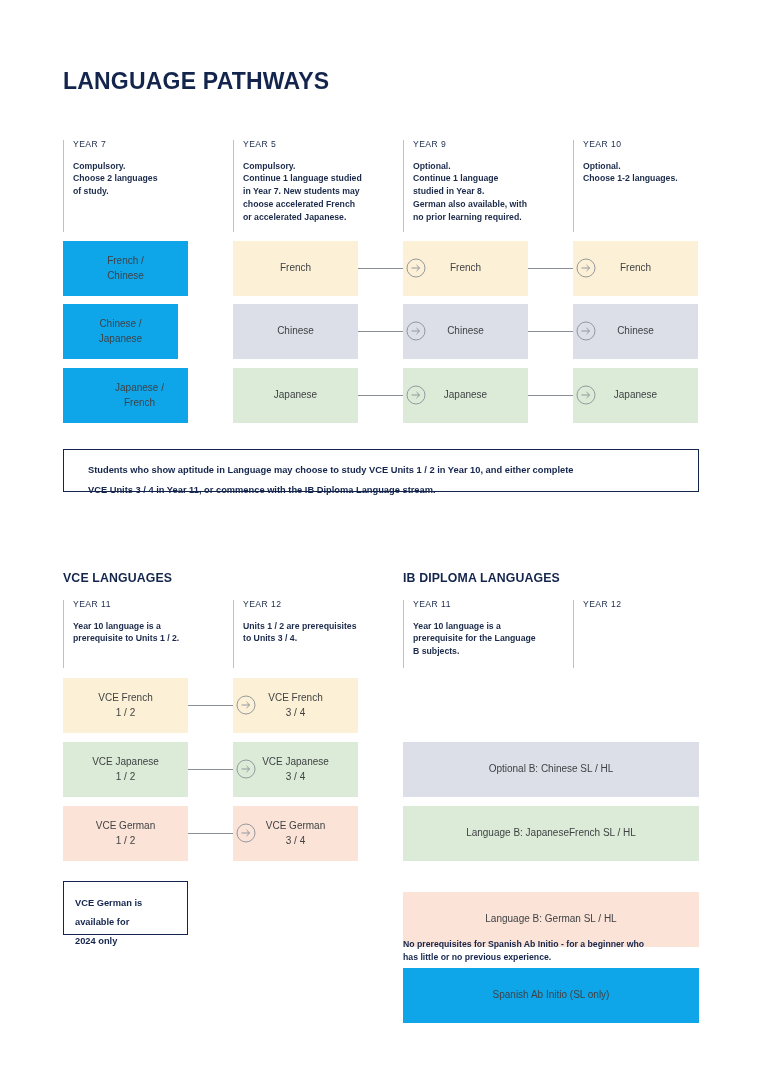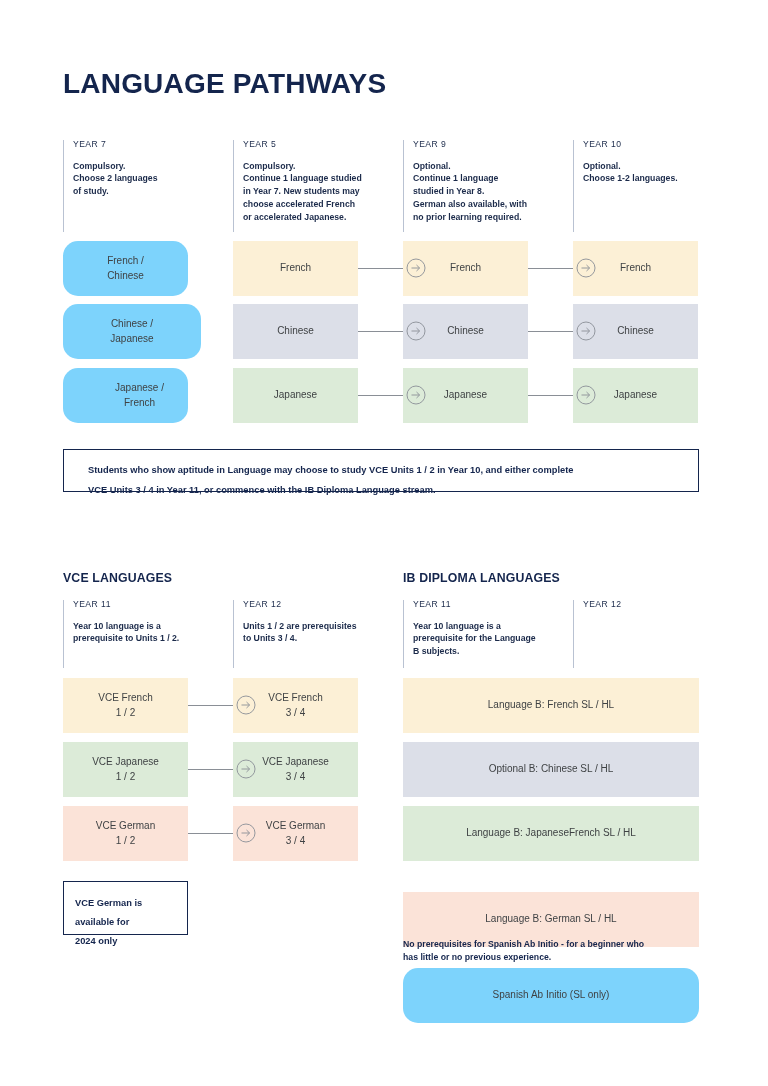--- a/index.html
+++ b/index.html
@@ -21,21 +21,21 @@
     left: 0; top: 0;
     width: 768px;
     height: 1086px;
   }
 
   
   .main-title {
     position: absolute;
     left: 63px;
     top: 68px;
-    font-size: 28px;
+    font-size: 23px;
     font-weight: bold;
     letter-spacing: 0.2px;
     color: #14254d;
   }
 
   
   .col-head {
     position: absolute;
     border-left: 1px solid #b9c2d2;
     padding-left: 9px;
@@ -64,21 +64,21 @@
     box-sizing: border-box;
     display: flex;
     align-items: center;
     justify-content: center;
     text-align: center;
     font-size: 10px;
     color: #3f4244;
     line-height: 1.45;
     white-space: pre-line;
   }
-  .lang-box.c-blue     { background: #7dd3fc; border-radius: 15px; }
+  .lang-box.c-blue     { background: #0ea5e9; }
   .lang-box.c-yellow   { background: #fcf0d6; }
   .lang-box.c-lavender { background: #dcdfe8; }
   .lang-box.c-green    { background: #dcebd8; }
   .lang-box.c-pink     { background: #fbe3d8; }
 
   
   .connector {
     position: absolute;
     height: 1px;
     background: #8a8f96;
@@ -182,21 +182,21 @@
   <div class="connector" style="left:528px; top:268px; width:45px;"></div>
 
   <div class="lang-box c-yellow" style="left:573px; top:241px; width:125px; height:55px;">French</div>
   <div class="arrow-icon" style="left:576px; top:258px;">
     <svg width="20" height="20" viewBox="0 0 20 20">
       <circle cx="10" cy="10" r="9" fill="none" stroke="#8a8f96" stroke-width="0.9"></circle>
       <path d="M5.5 10 H13.5 M10.5 7 L13.6 10 L10.5 13" fill="none" stroke="#8a8f96" stroke-width="0.9"></path>
     </svg>
   </div>
 
-  <div class="lang-box c-blue" style="left:63px; top:304px; width:138px; height:55px;">Chinese /
+  <div class="lang-box c-blue" style="left:63px; top:304px; width:115px; height:55px;">Chinese /
 Japanese</div>
 
   <div class="lang-box c-lavender" style="left:233px; top:304px; width:125px; height:55px;">Chinese</div>
 
   <div class="connector" style="left:358px; top:331px; width:45px;"></div>
 
   <div class="lang-box c-lavender" style="left:403px; top:304px; width:125px; height:55px;">Chinese</div>
   <div class="arrow-icon" style="left:406px; top:321px;">
     <svg width="20" height="20" viewBox="0 0 20 20">
       <circle cx="10" cy="10" r="9" fill="none" stroke="#8a8f96" stroke-width="0.9"></circle>
@@ -307,21 +307,20 @@
     <p class="year-desc">Year 10 language is a
 prerequisite for the Language
 B subjects.</p>
   </div>
 
   <div class="col-head" style="left:573px; top:600px; width:130px; height:68px;">
     <p class="year-label">YEAR 12</p>
     <p class="year-desc"></p>
   </div>
 
-  <div class="lang-box c-yellow" style="left:403px; top:678px; width:296px; height:55px;">Language B: French SL / HL</div>
   <div class="lang-box c-lavender" style="left:403px; top:742px; width:296px; height:55px;">Optional B: Chinese SL / HL</div>
   <div class="lang-box c-green" style="left:403px; top:806px; width:296px; height:55px;">Language B: JapaneseFrench SL / HL</div>
   <div class="lang-box c-pink" style="left:403px; top:870px; width:296px; height:55px;margin-top:22px;">Language B: German SL / HL</div>
 
   <div class="note-text" style="left:403px; top:938px; width:300px;">No prerequisites for Spanish Ab Initio - for a beginner who
 has little or no previous experience.</div>
 
   <div class="lang-box c-blue" style="left:403px; top:968px; width:296px; height:55px;">Spanish Ab Initio (SL only)</div>
 
 </div>

